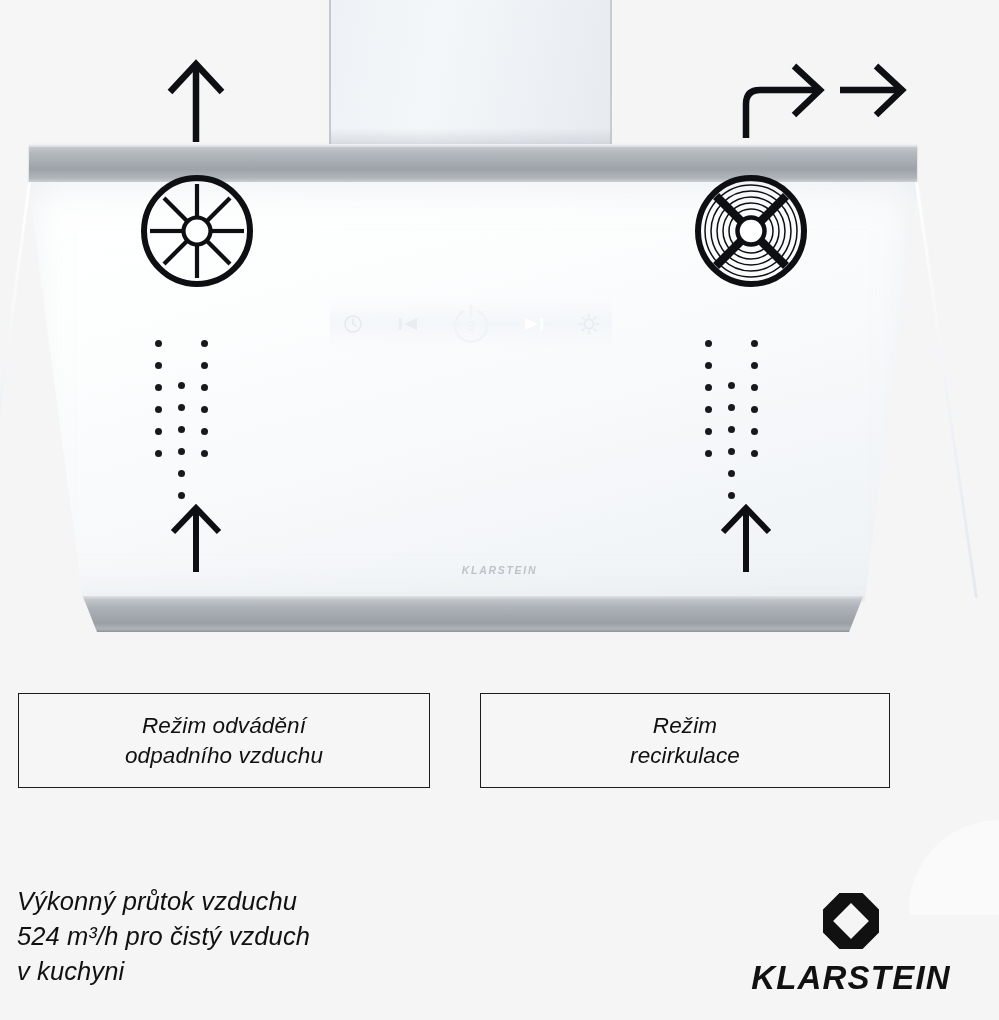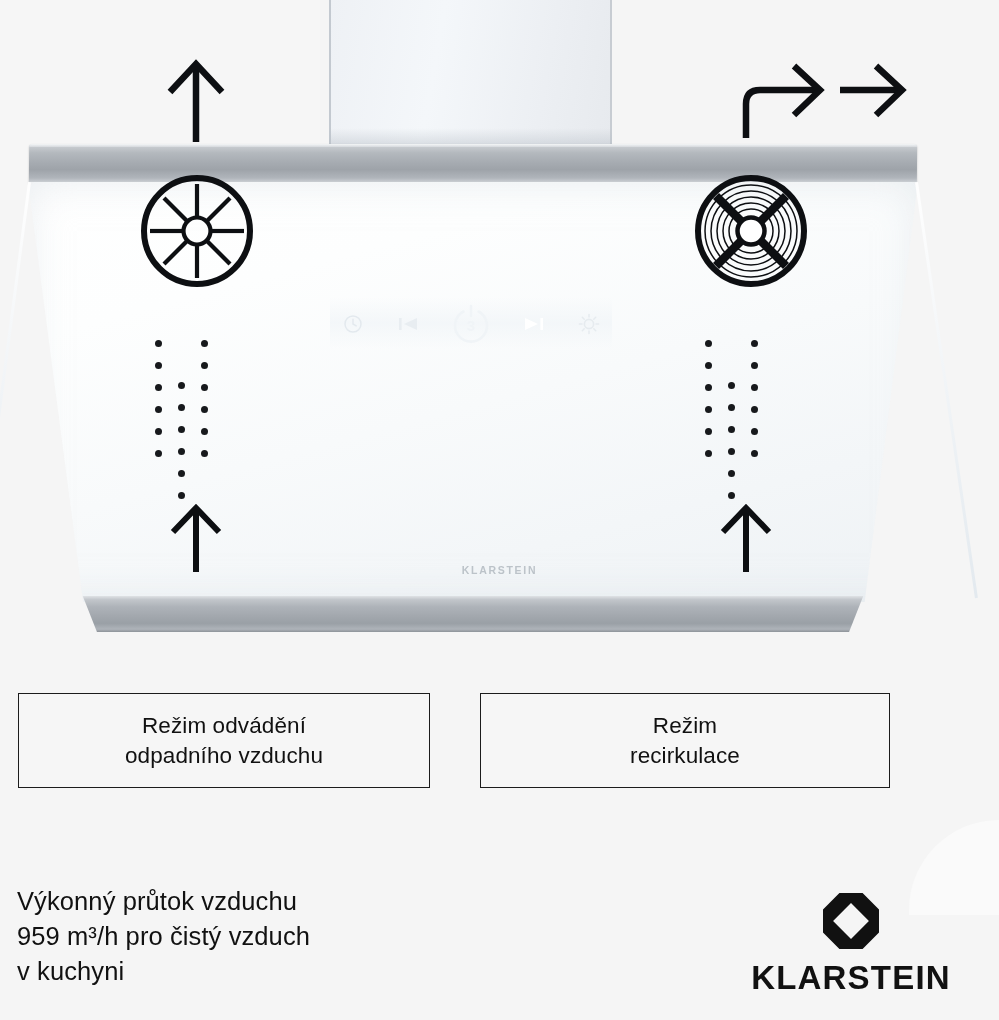--- a/index.html
+++ b/index.html
@@ -10,20 +10,21 @@
   body {
     font-family: "Liberation Sans", sans-serif;
   }
 
   #page {
     position: relative;
     width: 999px;
     height: 1020px;
     background: #f5f5f5;
     overflow: hidden;
+    font-style: italic;
   }
 
   
   .bg-blob {
     position: absolute;
     background: #fbfbfb;
     pointer-events: none;
   }
   .bg-blob.b1 {
     right: 0; top: 820px; width: 90px; height: 95px;
@@ -460,21 +461,21 @@
       <div class="txt">Režim odvádění
 odpadního vzduchu</div>
     </div>
     <div class="label-box b-right">
       <div class="txt">Režim
 recirkulace</div>
     </div>
   </div>
 
   <div class="footer-claim">Výkonný průtok vzduchu
-959 m³/h pro čistý vzduch
+524 m³/h pro čistý vzduch
 v kuchyni</div>
 
   <div class="brand-block">
     <svg class="brand-mark" viewBox="0 0 100 100">
       <path fill="#111111" fill-rule="evenodd" d="M29.3 0 H70.7 L100 29.3 V70.7 L70.7 100 H29.3 L0 70.7 V29.3 Z
            M50 18 L18 50 L50 82 L82 50 Z"></path>
     </svg>
     <div class="brand-word">KLARSTEIN</div>
   </div>
 

